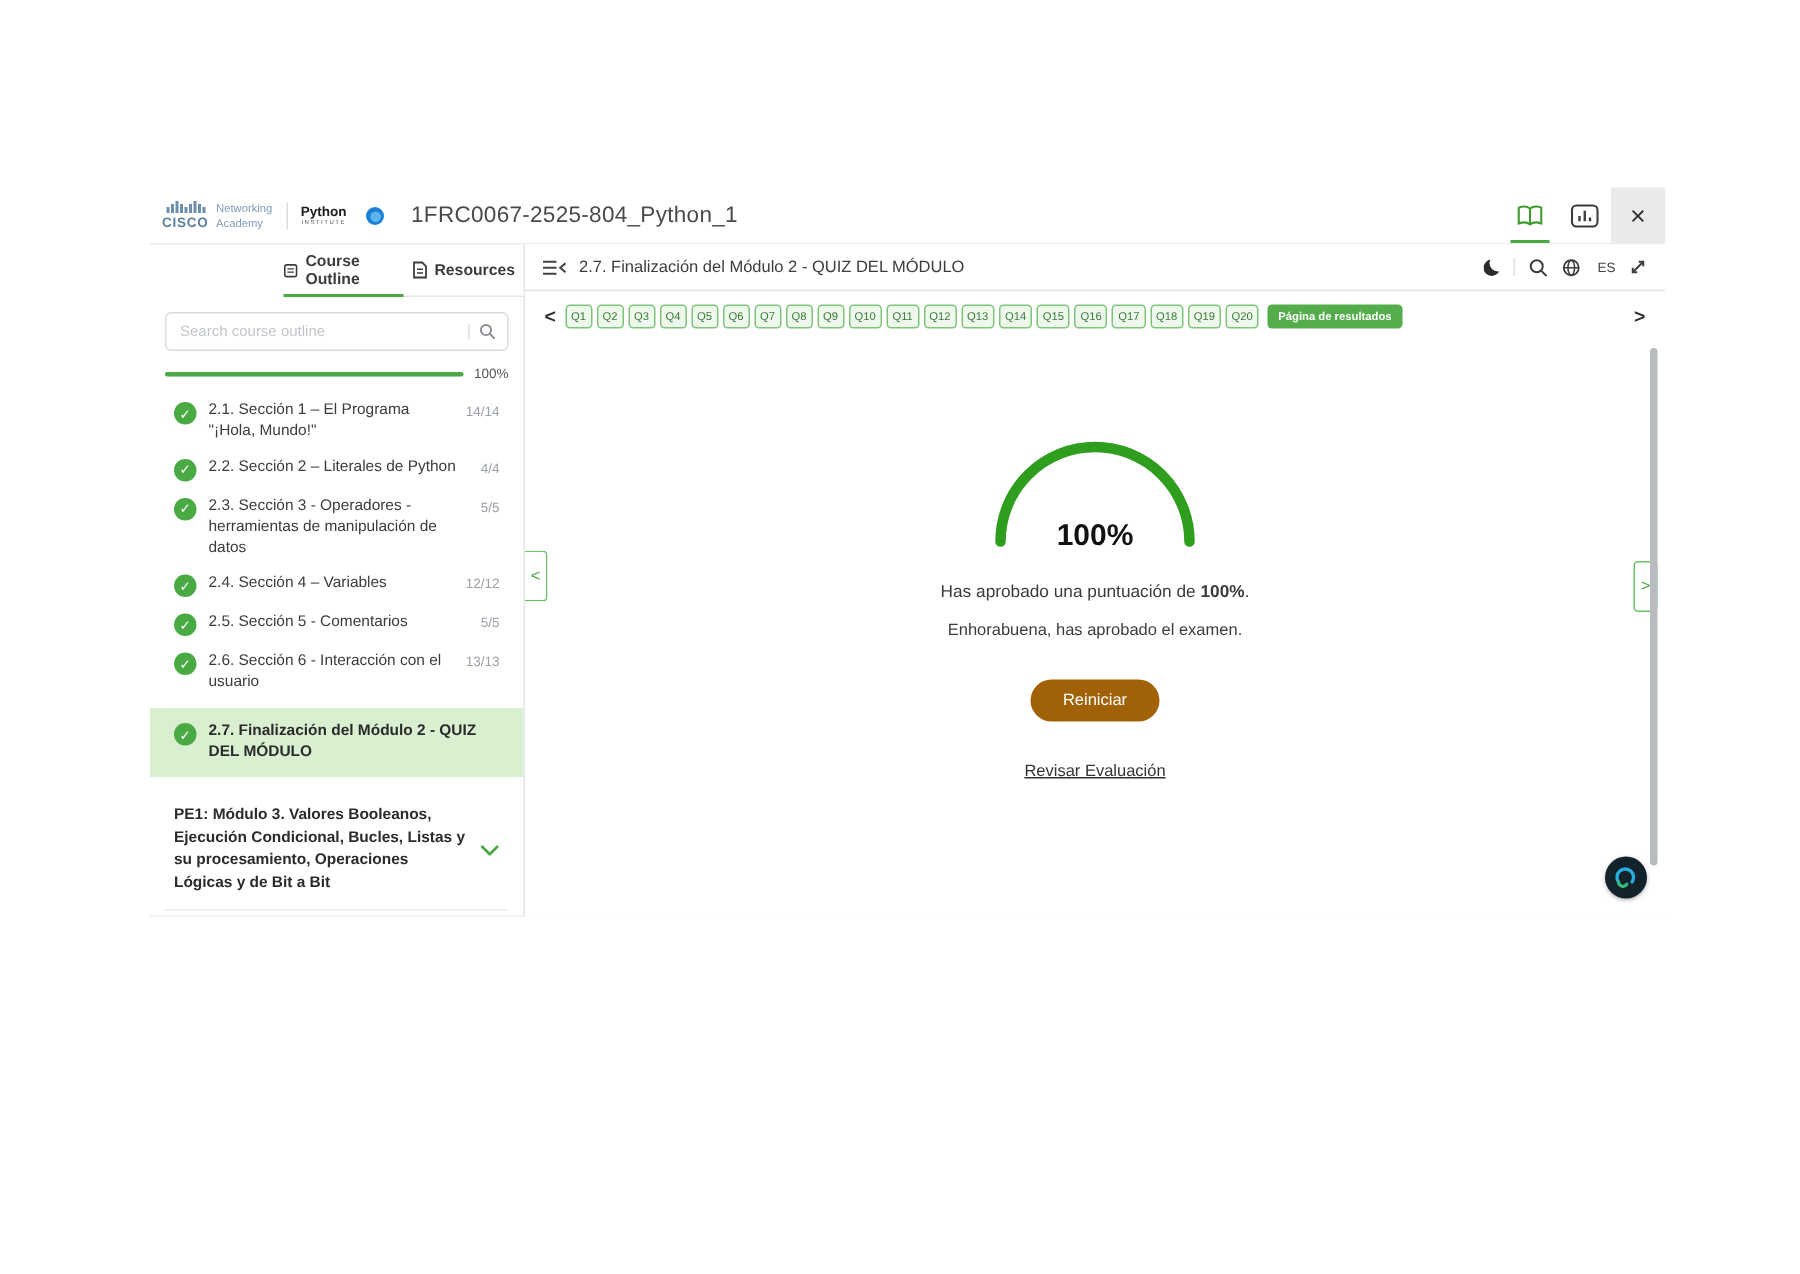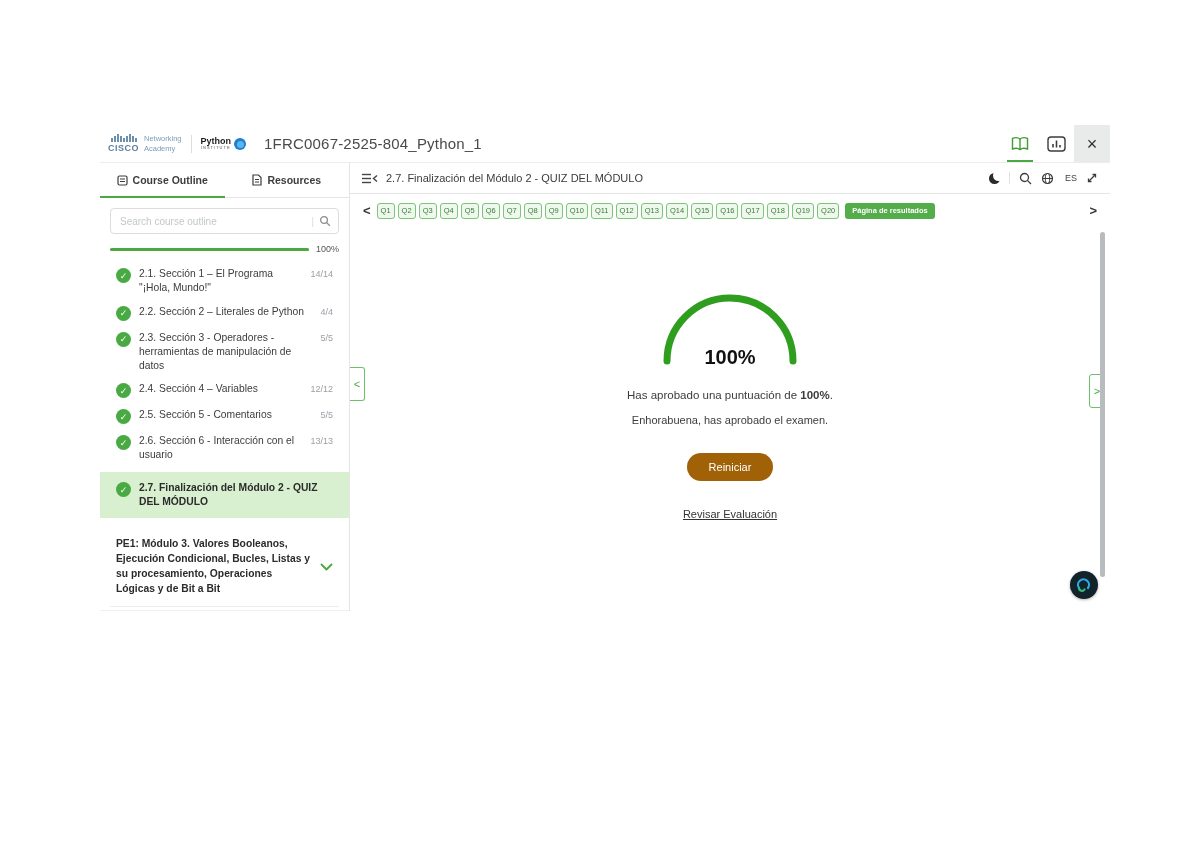--- a/index.html
+++ b/index.html
@@ -9,35 +9,35 @@
   
   .app-header{height:37px;display:flex;align-items:center;border-bottom:1px solid #ececec;}
   .brand{display:flex;align-items:center;gap:9px;padding-left:8px;}
   .cisco{display:flex;align-items:center;gap:5px;}
   .cisco-left{display:flex;flex-direction:column;align-items:center;}
   .cisco-bars{display:flex;align-items:flex-end;gap:1px;height:8px;margin-bottom:1px;}
   .cisco-bars i{width:2px;background:#6d8fae;display:block;}
   .cisco-word{font-size:9px;font-weight:bold;color:#5e7f9e;letter-spacing:.5px;}
   .netacad{font-size:7.5px;color:#7d9cb8;line-height:1.25;}
   .divider-v{width:1px;height:18px;background:#dcdcdc;}
-  .python-badge{display:flex;align-items:flex-end;gap:3px;}
+  .python-badge{display:flex;align-items:flex-end;gap:13px;}
   .python-text{display:flex;flex-direction:column;align-items:center;line-height:1;}
   .python-text .p1{font-size:9px;font-weight:bold;color:#1c1c1c;}
   .python-text .p2{font-size:4px;letter-spacing:1px;color:#555;}
   .python-circle{width:12px;height:12px;border-radius:50%;background:#1d7fd4;position:relative;overflow:hidden;}
   .python-circle::after{content:'';position:absolute;left:3px;top:3px;width:7px;height:7px;border-radius:50%;background:#5db5ef;}
   .course-title{font-size:15px;color:#4a4a4a;margin-left:18px;letter-spacing:.2px;}
   .header-icons{margin-left:auto;display:flex;align-items:stretch;height:100%;}
   .hicon{width:36px;display:flex;align-items:center;justify-content:center;position:relative;cursor:pointer;}
   .hicon.reader::after{content:'';position:absolute;bottom:0;left:5px;right:5px;height:2px;background:#49a942;}
   .hicon.close-btn{background:#e9ebeb;font-size:18px;color:#2f2f2f;line-height:1;}
 
   
   .app-main{display:flex;height:448px;}
-  .sidebar{width:250px;border-right:1px solid #e5e5e5;display:flex;flex-direction:column;box-sizing:border-box;}
+  .sidebar{width:250px;border-right:1px solid #e5e5e5;display:flex;flex-direction:column;box-sizing:border-box;align-items:flex-end;}
   .content{flex:1;display:flex;flex-direction:column;position:relative;background:#fff;min-width:0;}
 
   
   .tabs{display:flex;height:34px;border-bottom:1px solid #e5e5e5;flex:none;}
   .tab{flex:1;display:flex;align-items:center;justify-content:center;gap:5px;font-size:10.5px;font-weight:bold;color:#3c3c3c;position:relative;cursor:pointer;}
   .tab.active::after{content:'';position:absolute;bottom:-1px;left:0;right:0;height:2px;background:#49a942;}
   .sidebar-body{padding:10px 10px 1px;overflow:hidden;flex:1;}
   .search-box{display:flex;align-items:center;border:1px solid #dcdcdc;border-radius:4px;height:24px;padding:0 7px;margin-bottom:10px;background:#fff;}
   .search-box input{border:0;outline:0;flex:1;font-size:10px;color:#333;min-width:0;background:transparent;}
   .search-box input::placeholder{color:#c3c7cb;}

